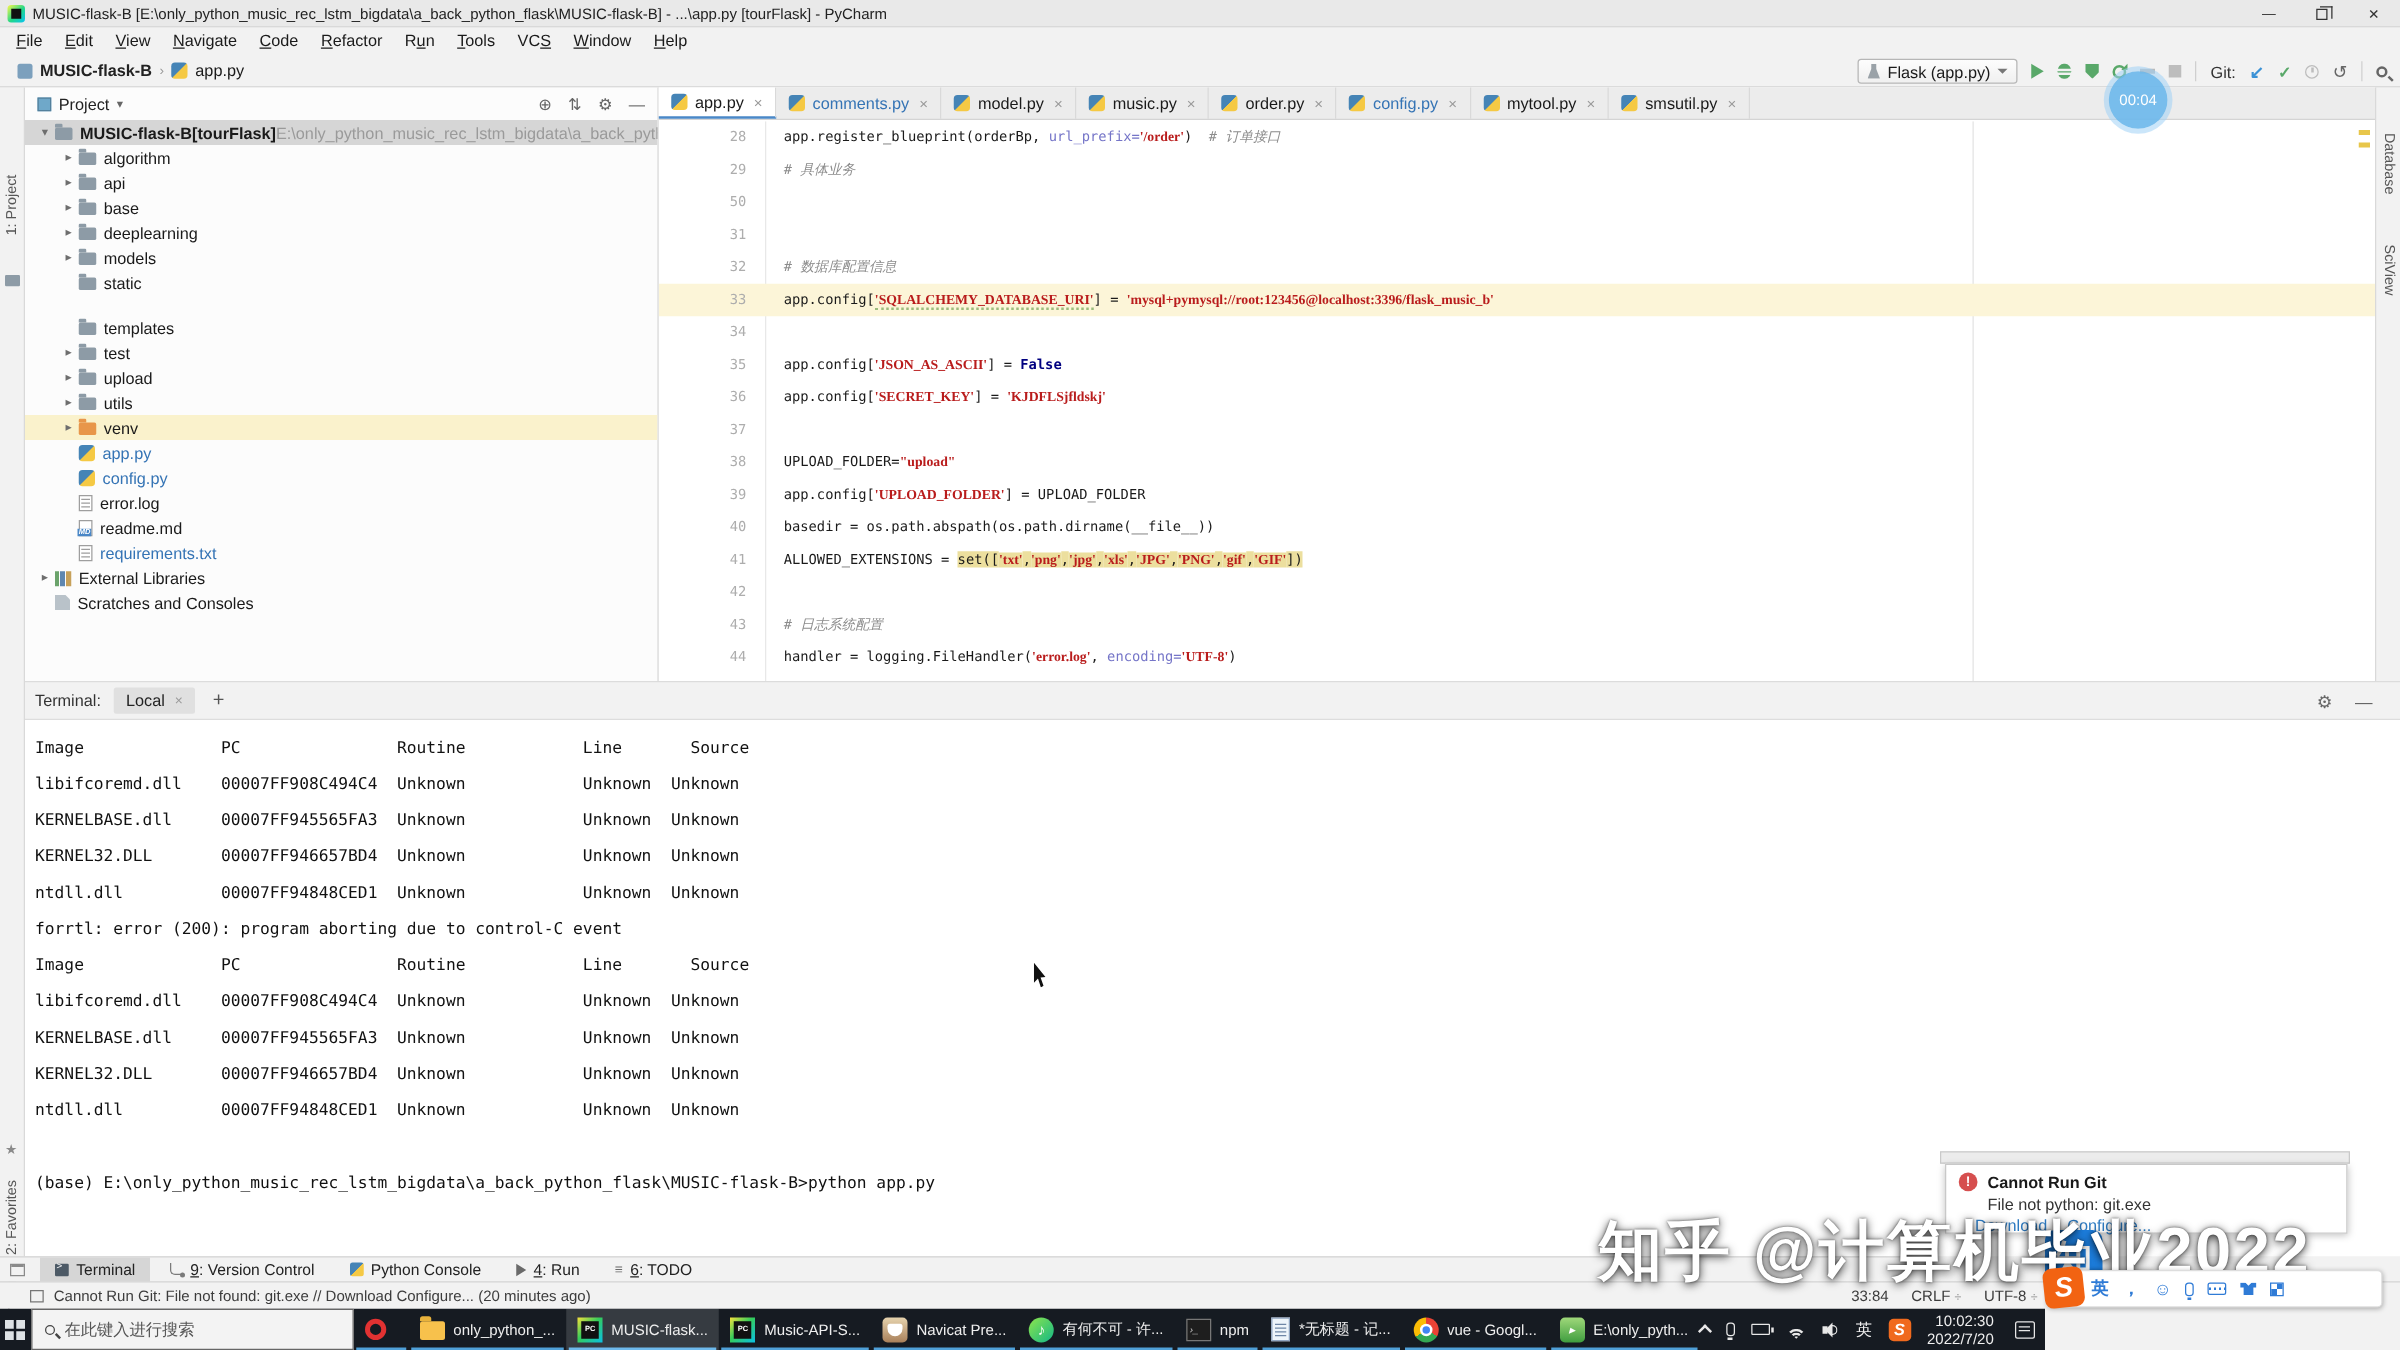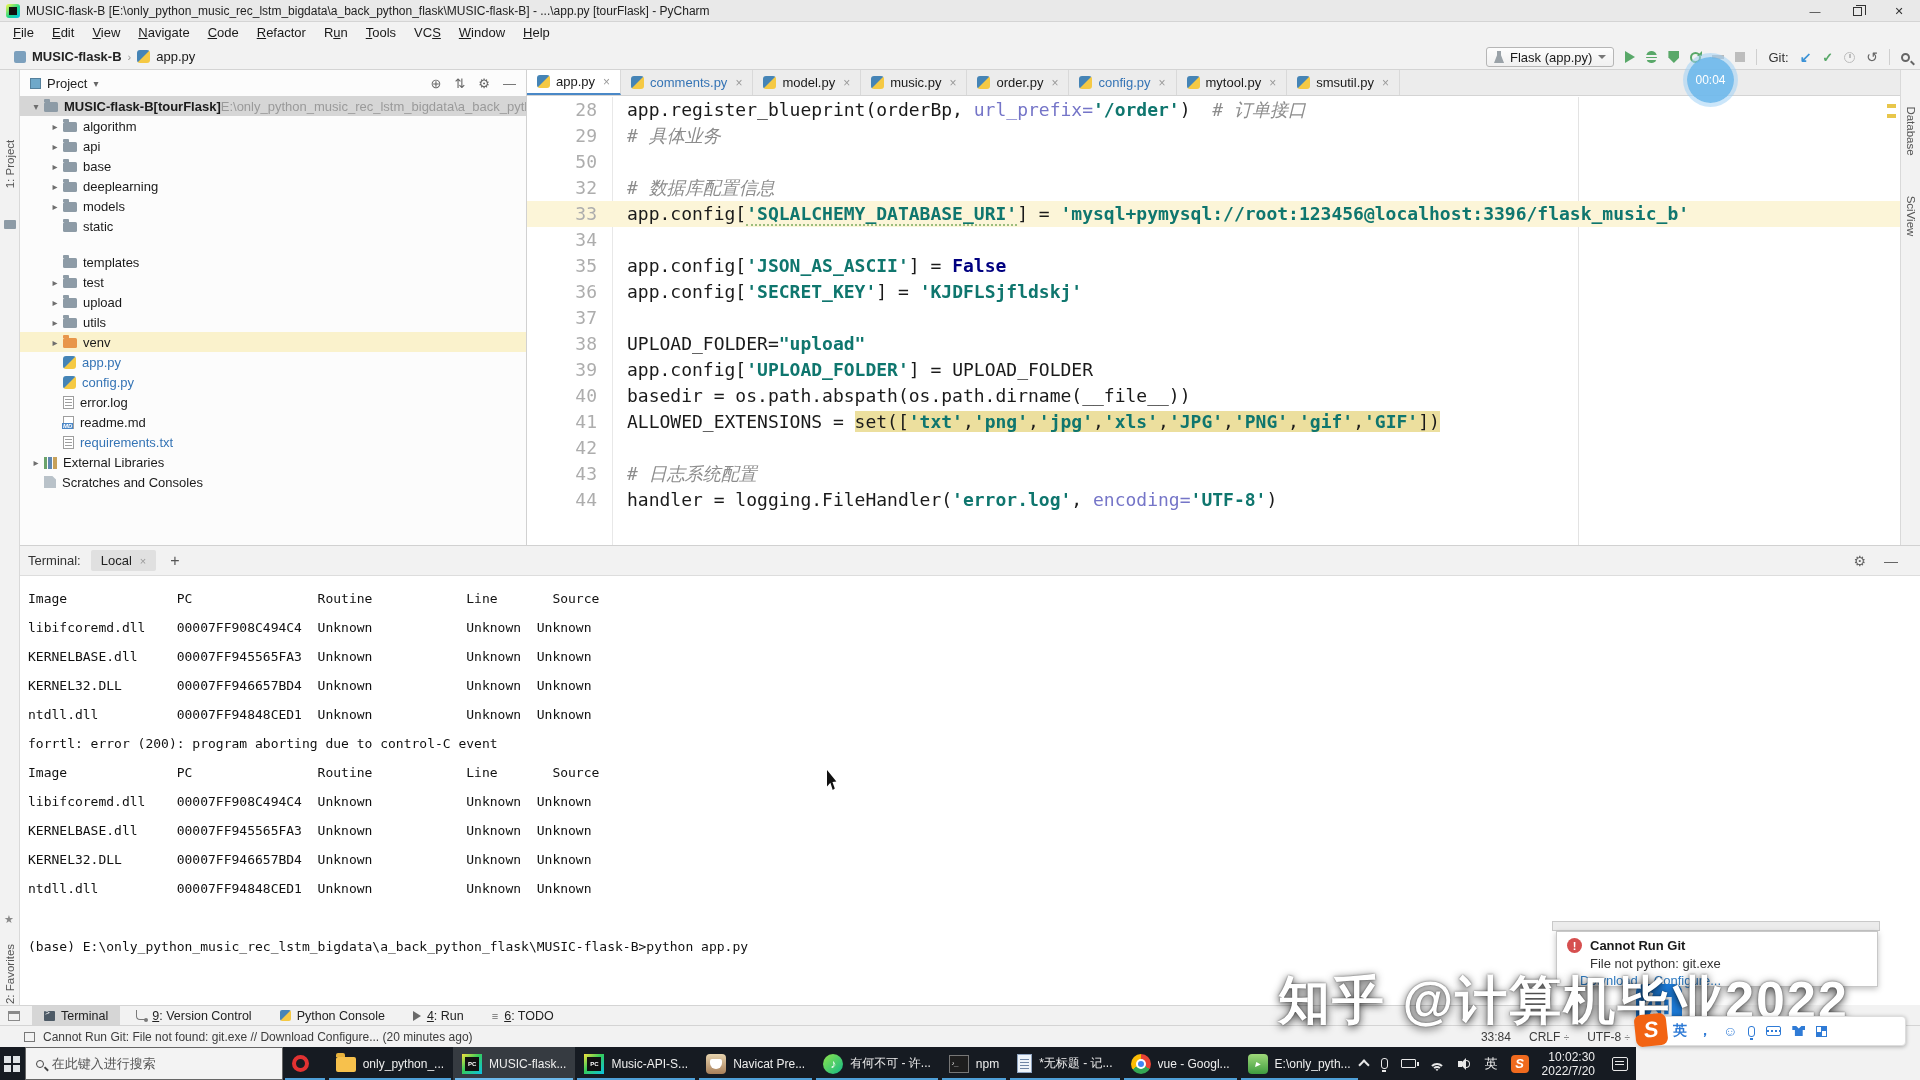--- a/index.html
+++ b/index.html
@@ -92,28 +92,28 @@
   .ico-lib { width:13px; height:12px; background:linear-gradient(90deg,#6ba36b 0 3px,#fcfcfc 3px 4px,#5f87b0 4px 8px,#fcfcfc 8px 9px,#c7a15a 9px 13px); margin-top:1px; }
   .ico-scratch { width:12px; height:12px; background:#b9c2c9; clip-path:polygon(0 0,70% 0,100% 30%,100% 100%,0 100%); position:relative; }
 
   
   .editor { position:absolute; left:527px; top:70px; width:1373px; height:475px; background:#fff; }
   .tabs { height:26px; background:#ececec; border-bottom:1px solid #d4d4d4; display:flex; }
   .tab { display:flex; align-items:center; gap:6px; padding:0 10px; border-right:1px solid #d9d9d9; color:#1a1a1a; }
   .tab.active { background:#fff; border-bottom:2px solid #4a88c7; }
   .tab.mod .tab-label { color:#3574b5; }
   .tab-close { color:#999; font-size:12px; margin-left:2px; }
-  .code-area { position:absolute; left:0; top:27px; right:0; bottom:0; overflow:hidden; font-family:"DejaVu Sans Mono", monospace; font-size:18px; }
+  .code-area { position:absolute; left:0; top:27px; right:0; bottom:0; overflow:hidden; font-family:"DejaVu Sans Mono", monospace; font-size:11px; }
   .gutter-border { position:absolute; left:85px; top:0; bottom:0; width:1px; background:#e8e8e8; }
   .code-line { position:relative; height:26px; line-height:26px; white-space:pre; }
   .code-line.hl { background:#fcf5d8; }
   .lnum { position:absolute; left:0; width:70px; text-align:right; color:#adadad; }
   .ltext { position:absolute; left:100px; }
   .tk-p { color:#1a1a1a; }
-  .tk-s { color:#0f766e; font-weight:bold; }
+  .tk-s { color:#b91c1c; font-weight:bold;font-family:Liberation Serif, serif; }
   .tk-k { color:#000080; font-weight:bold; }
   .tk-a { color:#7575c8; }
   .tk-c { color:#8c8c8c; font-style:italic; }
   .tk-bg { background:#ecdf9e; }
   .tk-sq { border-bottom:2px dotted #9cbd7e; }
   .margin-guide { position:absolute; left:1051px; top:0; bottom:0; width:1px; background:#e3e3e3; }
   .stripe-mark { position:absolute; width:9px; height:4px; background:#e8c64a; right:4px; z-index:5; }
 
   
   .terminal { position:absolute; left:20px; top:545px; width:1900px; height:460px; background:#fff; border-top:1px solid #d1d1d1; }
@@ -459,20 +459,21 @@
           <span class="tab-label">smsutil.py</span>
           <span class="tab-close">×</span>
         </span>
       </div>
     <div class="code-area" id="code">
       <div class="margin-guide"></div>
       <div class="gutter-border"></div>
     <div class="code-line"><span class="lnum">28</span><span class="ltext"><span class="tk-p">app.register_blueprint(orderBp, </span><span class="tk-a">url_prefix=</span><span class="tk-s">'/order'</span><span class="tk-p">)  </span><span class="tk-c"># 订单接口</span></span></div>
         <div class="code-line"><span class="lnum">29</span><span class="ltext"><span class="tk-c"># 具体业务</span></span></div>
         <div class="code-line"><span class="lnum">50</span></div>
+        <div class="code-line"><span class="lnum">31</span><span class="ltext"></span></div>
         <div class="code-line"><span class="lnum">32</span><span class="ltext"><span class="tk-c"># 数据库配置信息</span></span></div>
         <div class="code-line hl"><span class="lnum">33</span><span class="ltext"><span class="tk-p">app.config[</span><span class="tk-s tk-sq">'SQLALCHEMY_DATABASE_URI'</span><span class="tk-p">] = </span><span class="tk-s">'mysql+pymysql://root:123456@localhost:3396/flask_music_b'</span></span></div>
         <div class="code-line"><span class="lnum">34</span></div>
         <div class="code-line"><span class="lnum">35</span><span class="ltext"><span class="tk-p">app.config[</span><span class="tk-s">'JSON_AS_ASCII'</span><span class="tk-p">] = </span><span class="tk-k">False</span></span></div>
         <div class="code-line"><span class="lnum">36</span><span class="ltext"><span class="tk-p">app.config[</span><span class="tk-s">'SECRET_KEY'</span><span class="tk-p">] = </span><span class="tk-s">'KJDFLSjfldskj'</span></span></div>
         <div class="code-line"><span class="lnum">37</span><span class="ltext"></span></div>
         <div class="code-line"><span class="lnum">38</span><span class="ltext"><span class="tk-p">UPLOAD_FOLDER=</span><span class="tk-s">"upload"</span></span></div>
         <div class="code-line"><span class="lnum">39</span><span class="ltext"><span class="tk-p">app.config[</span><span class="tk-s">'UPLOAD_FOLDER'</span><span class="tk-p">] = UPLOAD_FOLDER</span></span></div>
         <div class="code-line"><span class="lnum">40</span><span class="ltext"><span class="tk-p">basedir = os.path.abspath(os.path.dirname(__file__))</span></span></div>
         <div class="code-line"><span class="lnum">41</span><span class="ltext"><span class="tk-p">ALLOWED_EXTENSIONS = </span><span class="tk-p tk-bg">set([</span><span class="tk-s tk-bg">'txt'</span><span class="tk-p tk-bg">,</span><span class="tk-s tk-bg">'png'</span><span class="tk-p tk-bg">,</span><span class="tk-s tk-bg">'jpg'</span><span class="tk-p tk-bg">,</span><span class="tk-s tk-bg">'xls'</span><span class="tk-p tk-bg">,</span><span class="tk-s tk-bg">'JPG'</span><span class="tk-p tk-bg">,</span><span class="tk-s tk-bg">'PNG'</span><span class="tk-p tk-bg">,</span><span class="tk-s tk-bg">'gif'</span><span class="tk-p tk-bg">,</span><span class="tk-s tk-bg">'GIF'</span><span class="tk-p tk-bg">])</span></span></div>

